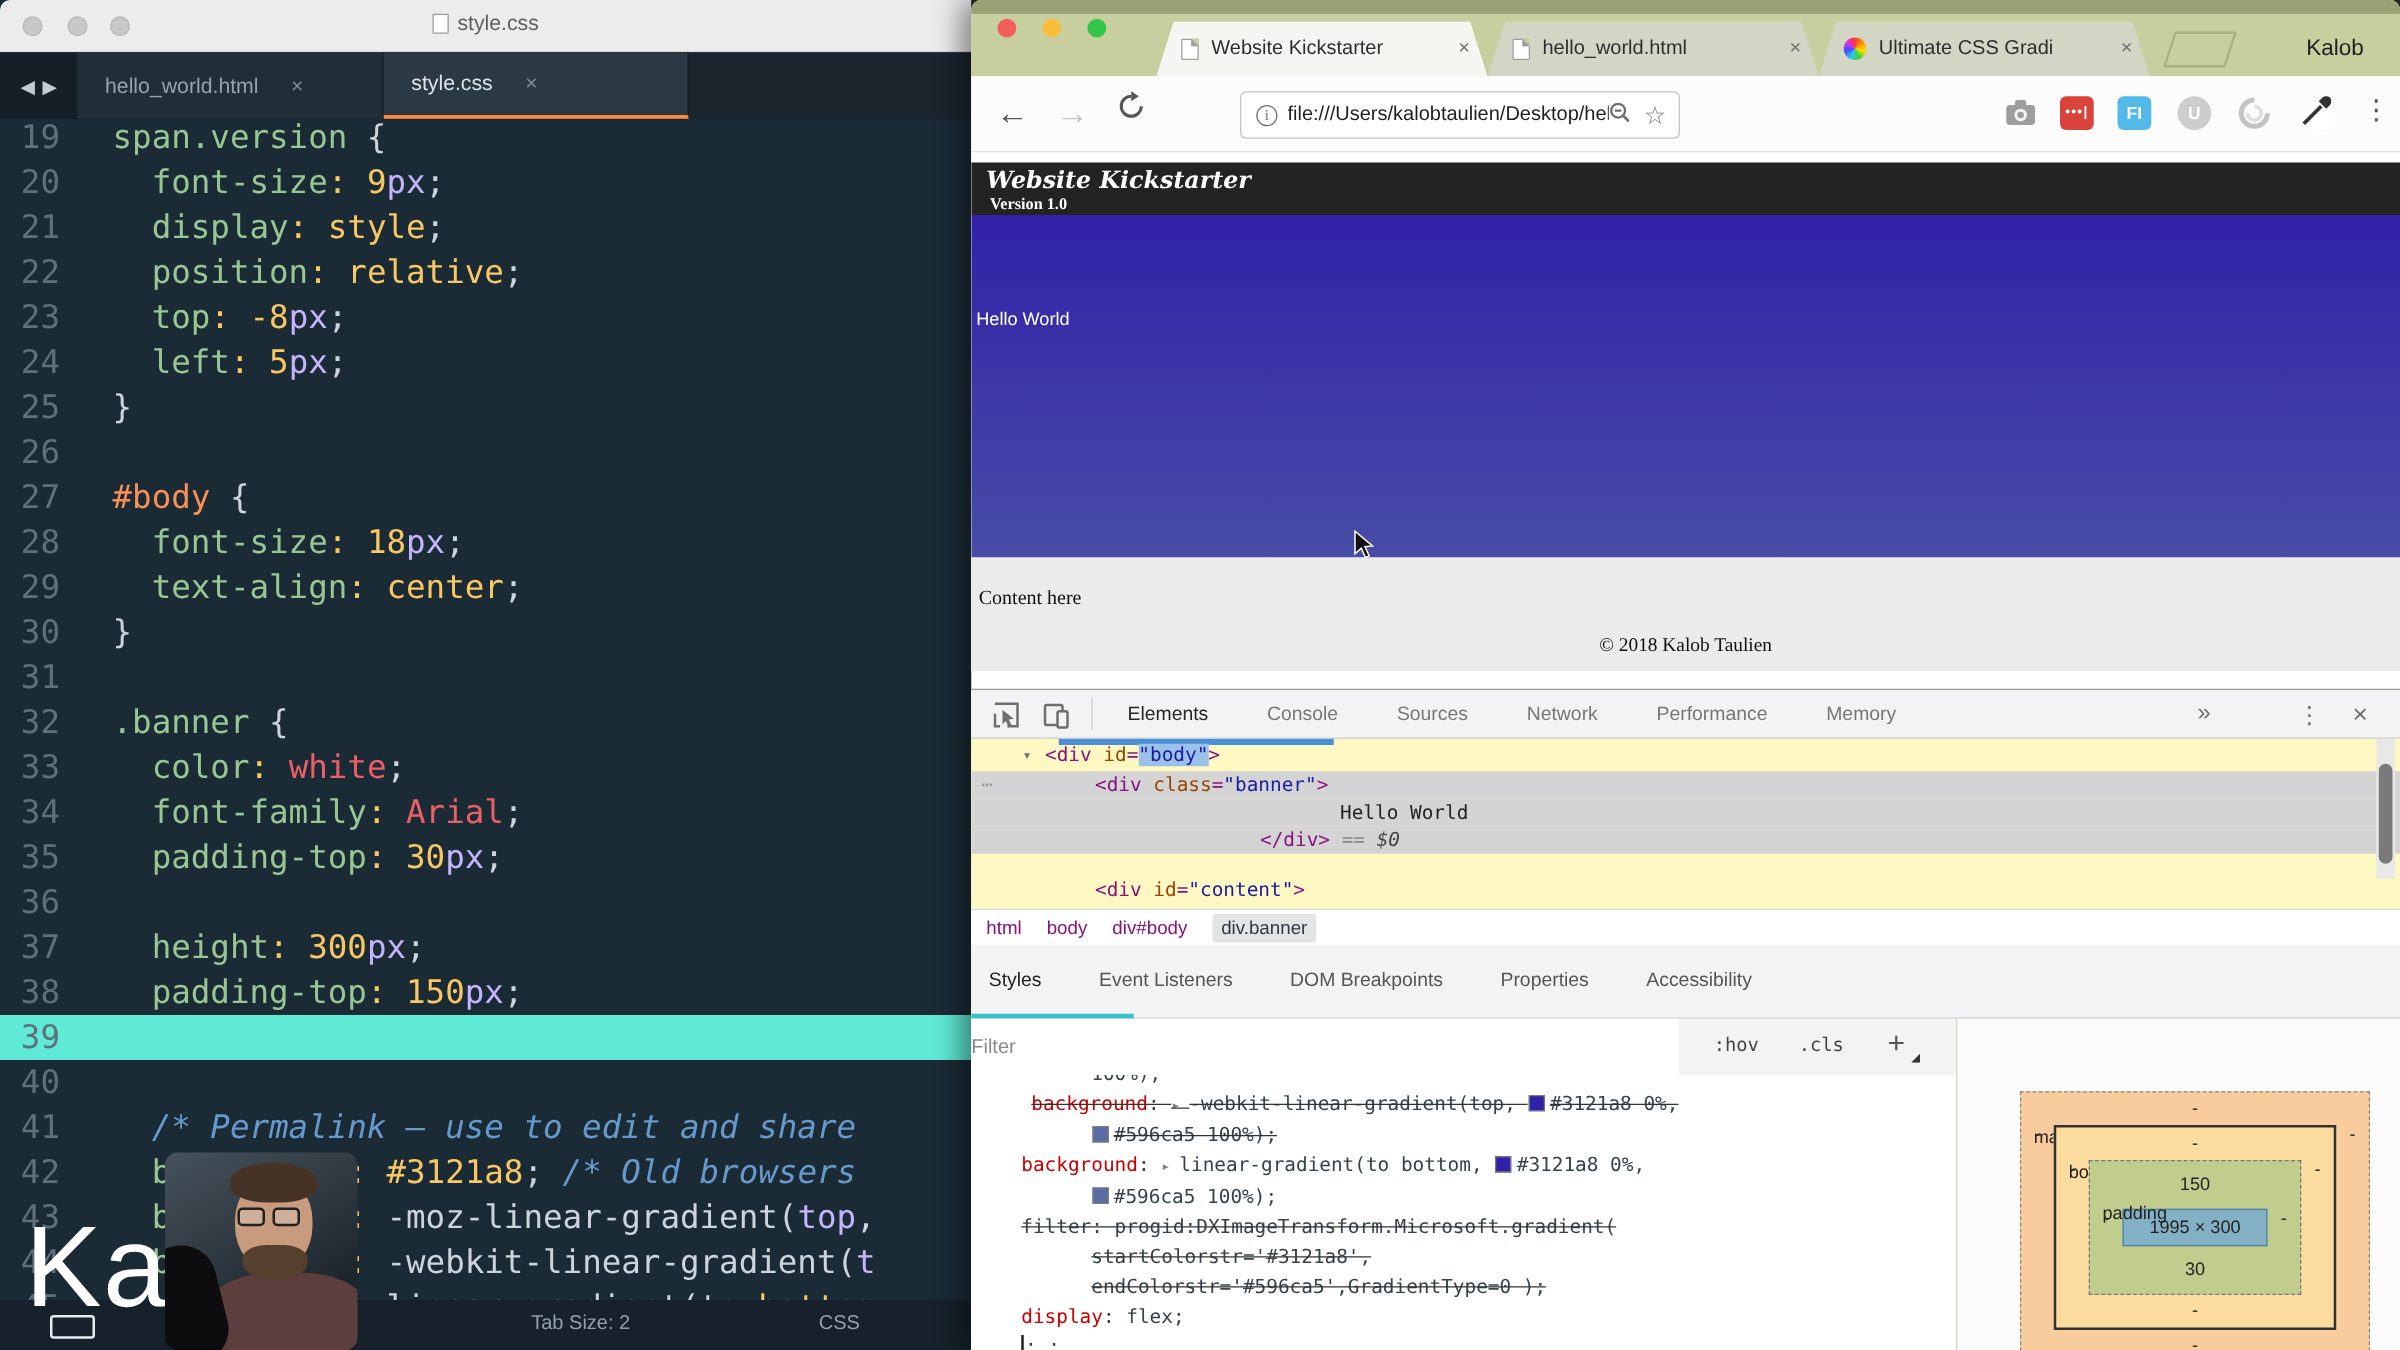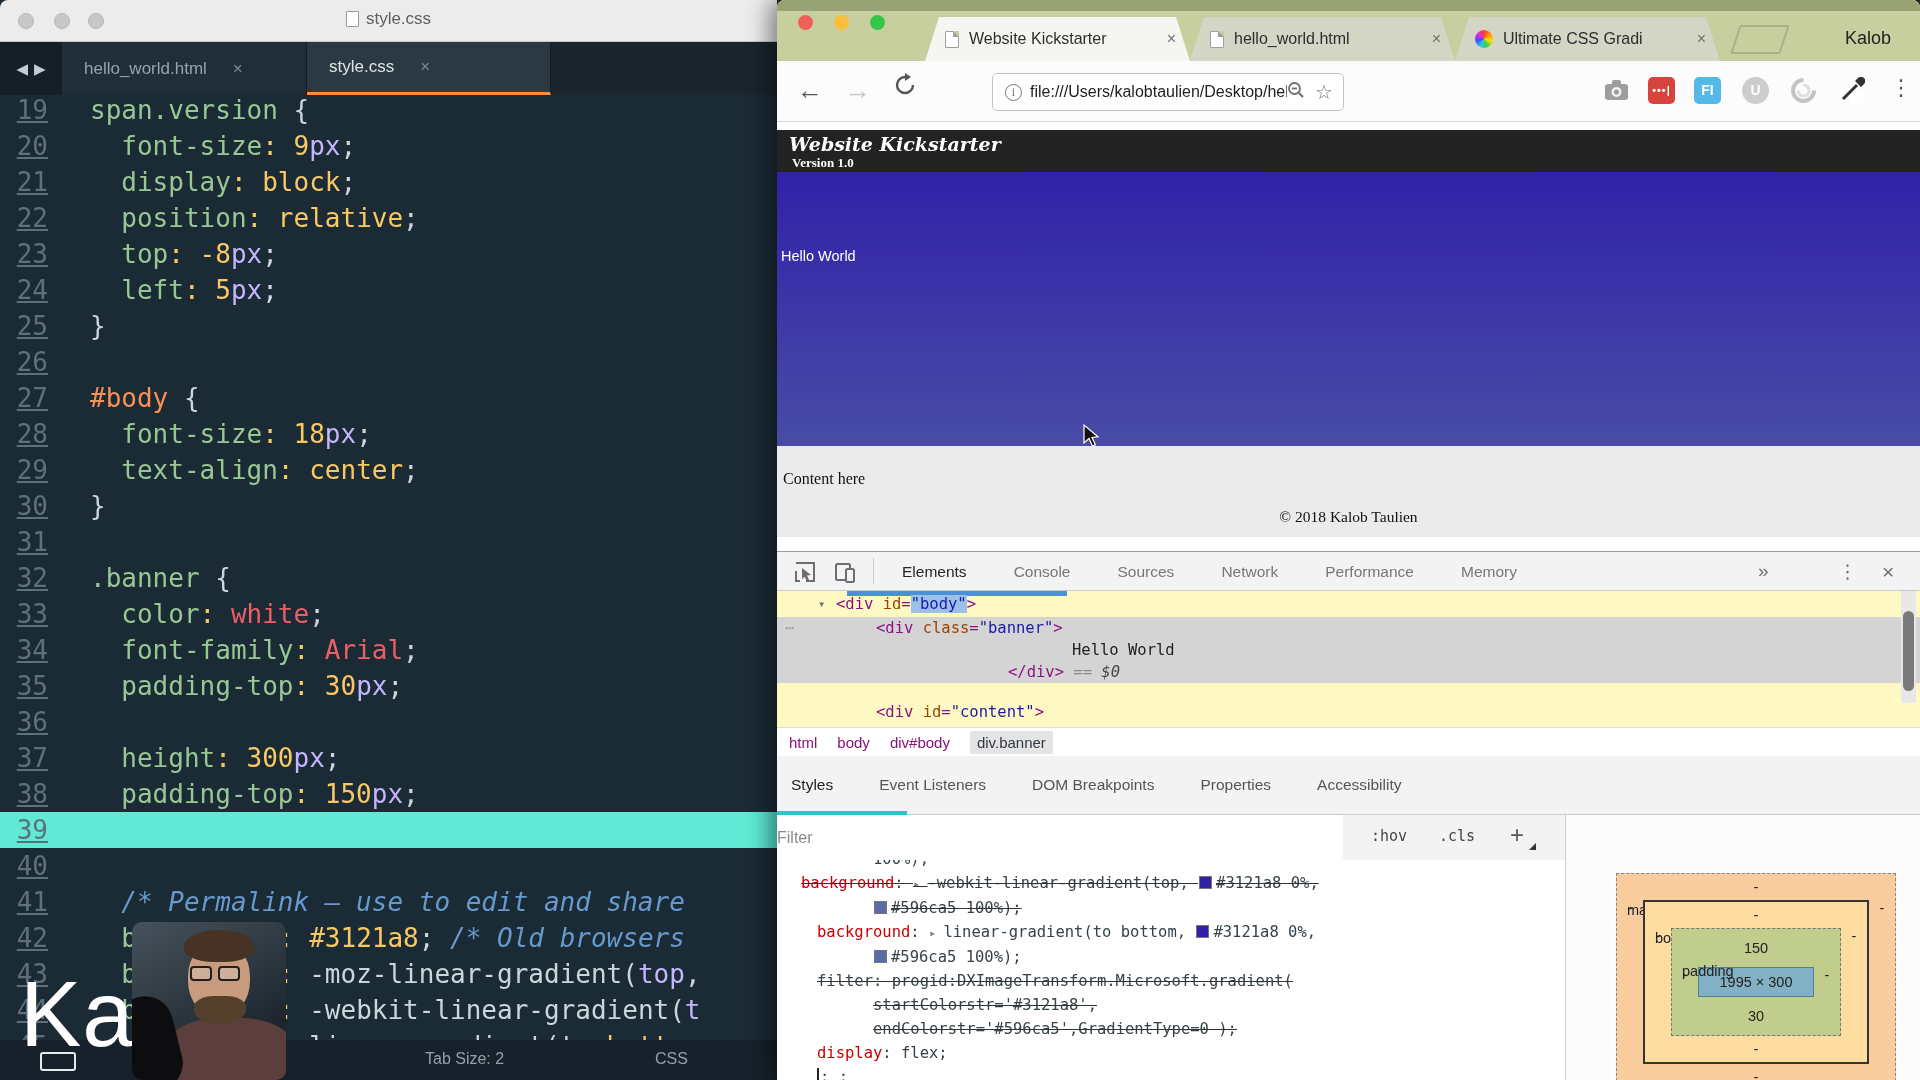--- a/index.html
+++ b/index.html
@@ -18,21 +18,21 @@
   .ed-nav { position:absolute; left:0; top:0; width:62px; height:53px; background:#141f27; color:#c4ccd2;
             font-size:15px; display:flex; align-items:center; justify-content:center; gap:6px; }
   .ed-tab { position:absolute; top:0; height:53px; display:flex; align-items:center; padding:0 16px 0 22px;
             font-size:17px; color:#93a4ae; background:#202e38; border-right:1px solid #131d24; }
   .ed-tab .x { margin-left:26px; color:#7d8b94; font-size:17px; }
   .ed-tab.active { background:#2a3943; color:#dde4e8; border-bottom:3px solid #ff8a3c; }
   .code { position:absolute; left:0; top:92px; width:100%; height:948px; overflow:hidden;
           font-family:"DejaVu Sans Mono", monospace; font-size:26px; }
   .code-line { height:36px; line-height:36px; display:flex; white-space:pre; }
   .code-line.current { background:#5eead4; }
-  .ln { width:62px; text-align:right; padding-right:14px; color:#5f707c; flex:none;text-decoration:underline; }
+  .ln { width:62px; text-align:right; padding-right:14px; color:#5f707c; flex:none; }
   .lc { padding-left:28px;text-align:right; }
   .tk-sel{color:#99c794} .tk-id{color:#f99157} .tk-prop{color:#99c794} .tk-colon{color:#fac863}
   .tk-num{color:#fac863} .tk-unit{color:#c4b5fd} .tk-kw{color:#fac863} .tk-str{color:#ec5f67}
   .tk-plain{color:#ccd4dc} .tk-comment{color:#6699cc; font-style:italic}
   .ed-status { position:absolute; left:0; top:1040px; width:100%; height:40px; background:#16212b;
                color:#93a0aa; font-size:16px; }
   .ed-status .ts { position:absolute; left:425px; top:10px; }
   .ed-status .syn { position:absolute; left:655px; top:10px; }
   .ed-status .panel-ico { position:absolute; left:40px; top:12px; width:36px; height:19px;
                           border:2px solid #e6eaed; border-radius:3px; }
@@ -182,21 +182,21 @@
       <span class="x">×</span>
     </div>
     <div class="ed-tab active" style="left:307px; width:244px">
       <span>style.css</span>
       <span class="x">×</span>
     </div>
   </div>
   <div class="code" id="code-area">
       <div class="code-line"><span class="ln">19</span><span class="lc"><span class="tk-sel">span.version</span><span class="tk-plain"> {</span></span></div>
       <div class="code-line"><span class="ln">20</span><span class="lc"><span class="tk-plain">  </span><span class="tk-prop">font-size</span><span class="tk-colon">:</span><span class="tk-plain"> </span><span class="tk-num">9</span><span class="tk-unit">px</span><span class="tk-plain">;</span></span></div>
-      <div class="code-line"><span class="ln">21</span><span class="lc"><span class="tk-plain">  </span><span class="tk-prop">display</span><span class="tk-colon">:</span><span class="tk-plain"> </span><span class="tk-kw">block</span><span class="tk-plain">;</span></span></div>
+      <div class="code-line"><span class="ln">21</span><span class="lc"><span class="tk-plain">  </span><span class="tk-prop">display</span><span class="tk-colon">:</span><span class="tk-plain"> </span><span class="tk-kw">style</span><span class="tk-plain">;</span></span></div>
       <div class="code-line"><span class="ln">22</span><span class="lc"><span class="tk-plain">  </span><span class="tk-prop">position</span><span class="tk-colon">:</span><span class="tk-plain"> </span><span class="tk-kw">relative</span><span class="tk-plain">;</span></span></div>
       <div class="code-line"><span class="ln">23</span><span class="lc"><span class="tk-plain">  </span><span class="tk-prop">top</span><span class="tk-colon">:</span><span class="tk-plain"> </span><span class="tk-num">-8</span><span class="tk-unit">px</span><span class="tk-plain">;</span></span></div>
       <div class="code-line"><span class="ln">24</span><span class="lc"><span class="tk-plain">  </span><span class="tk-prop">left</span><span class="tk-colon">:</span><span class="tk-plain"> </span><span class="tk-num">5</span><span class="tk-unit">px</span><span class="tk-plain">;</span></span></div>
       <div class="code-line"><span class="ln">25</span><span class="lc"><span class="tk-plain">}</span></span></div>
       <div class="code-line"><span class="ln">26</span><span class="lc"></span></div>
       <div class="code-line"><span class="ln">27</span><span class="lc"><span class="tk-id">#body</span><span class="tk-plain"> {</span></span></div>
       <div class="code-line"><span class="ln">28</span><span class="lc"><span class="tk-plain">  </span><span class="tk-prop">font-size</span><span class="tk-colon">:</span><span class="tk-plain"> </span><span class="tk-num">18</span><span class="tk-unit">px</span><span class="tk-plain">;</span></span></div>
       <div class="code-line"><span class="ln">29</span><span class="lc"><span class="tk-plain">  </span><span class="tk-prop">text-align</span><span class="tk-colon">:</span><span class="tk-plain"> </span><span class="tk-kw">center</span><span class="tk-plain">;</span></span></div>
       <div class="code-line"><span class="ln">30</span><span class="lc"><span class="tk-plain">}</span></span></div>
       <div class="code-line"><span class="ln">31</span><span class="lc"></span></div>
@@ -383,21 +383,21 @@
     <div class="filter-row">
       <input class="filter-input" placeholder="Filter" style="">
       <span class="fr-item" style="left:594px">:hov</span>
       <span class="fr-item" style="left:662px">.cls</span>
       <span class="fr-plus">+</span>
       <span class="fr-plus-corner"></span>
     </div>
 
     <div class="rules" id="rules-pane">
         <div class="rule-line clip" style="padding-left: 96px;"><span class="struck"><span>100%);</span></span></div>
-        <div class="rule-line" style="padding-left: 24px;"><span class="struck"><span class="r-prop">background</span><span>: </span><span class="r-arrow">▸ </span><span>-webkit-linear-gradient(top, </span><span class="swatch" style="background: rgb(49, 33, 168);"></span><span>#3121a8 0%,</span></span></div>
+        <div class="rule-line" style="padding-left: 48px;"><span class="struck"><span class="r-prop">background</span><span>: </span><span class="r-arrow">▸ </span><span>-webkit-linear-gradient(top, </span><span class="swatch" style="background: rgb(49, 33, 168);"></span><span>#3121a8 0%,</span></span></div>
         <div class="rule-line" style="padding-left: 96px;"><span class="struck"><span class="swatch" style="background: rgb(89, 108, 165);"></span><span>#596ca5 100%);</span></span></div>
         <div class="rule-line" style="padding-left: 40px;"><span><span class="r-prop">background</span><span>: </span><span class="r-arrow">▸ </span><span>linear-gradient(to bottom, </span><span class="swatch" style="background: rgb(49, 33, 168);"></span><span>#3121a8 0%,</span></span></div>
         <div class="rule-line" style="padding-left: 96px;"><span><span class="swatch" style="background: rgb(89, 108, 165);"></span><span>#596ca5 100%);</span></span></div>
         <div class="rule-line" style="padding-left: 40px;"><span class="struck"><span>filter: progid:DXImageTransform.Microsoft.gradient(</span></span></div>
         <div class="rule-line" style="padding-left: 96px;"><span class="struck"><span>startColorstr='#3121a8',</span></span></div>
         <div class="rule-line" style="padding-left: 96px;"><span class="struck"><span>endColorstr='#596ca5',GradientType=0 );</span></span></div>
         <div class="rule-line" style="padding-left: 40px;"><span><span class="r-prop">display</span><span>: flex;</span></span></div>
         <div class="rule-line" style="padding-left: 40px;"><span><span class="r-caret"></span><span>: ;</span></span></div>
       </div>
     <div class="vdivider"></div>

